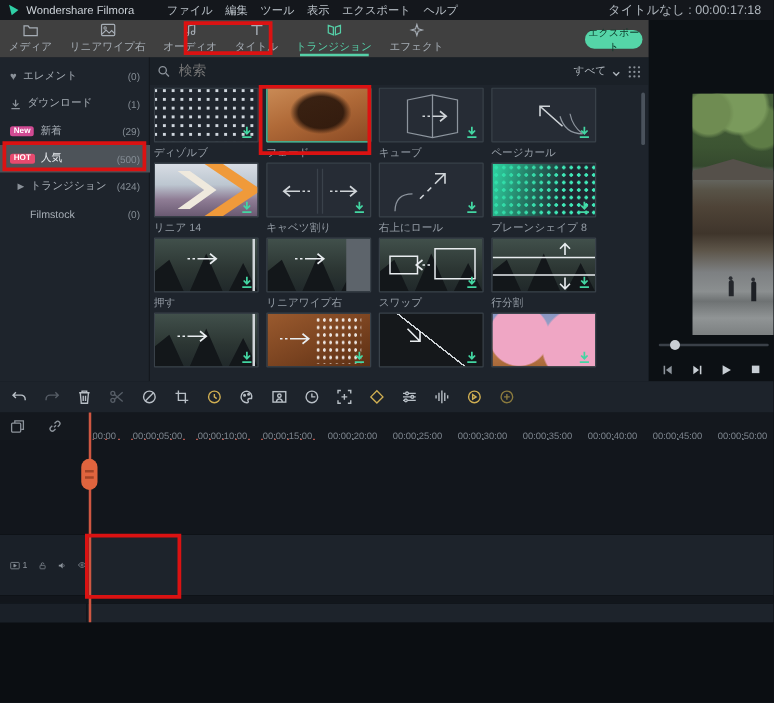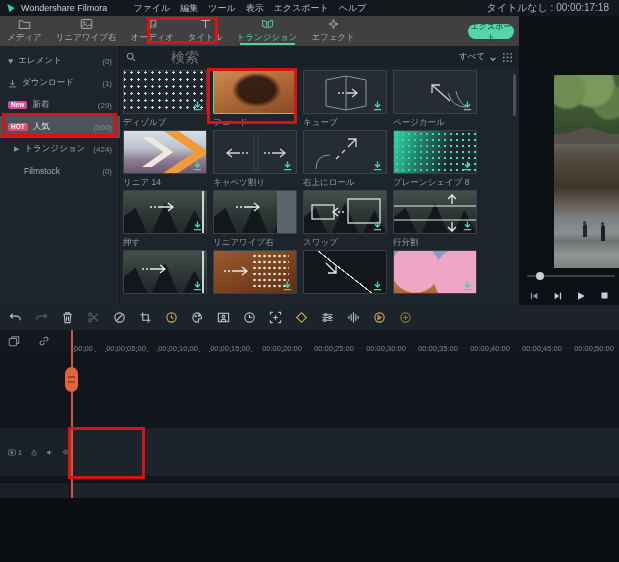--- a/index.html
+++ b/index.html
@@ -41,21 +41,21 @@
   .badge.new{background:#d14a93;}
   .badge.hot{background:#e84a6f;}
   .heart{color:#8a9199;font-size:9px;line-height:1;}
   .exp-caret{color:#8a9199;font-size:7px;}
 
   
   .library{position:absolute;left:120px;top:46px;width:399px;height:259px;background:#1e242c;overflow:hidden;}
   .searchrow{position:absolute;left:0;top:0;width:399px;height:22px;background:#1a2027;
              display:flex;align-items:center;padding:0 6px;gap:5px;}
   .searchrow input{background:transparent;border:none;outline:none;color:#9aa2ab;
-                   font-size:14px;font-family:inherit;width:250px;margin-left:28px;}
+                   font-size:11px;font-family:inherit;width:250px;}
   .filterbox{margin-left:auto;display:flex;align-items:flex-end;gap:4px;color:#aeb5bc;font-size:8.5px;}
   .grid{position:absolute;left:3px;top:24px;width:372px;height:235px;overflow:hidden;
         display:grid;grid-template-columns:repeat(4,84px);grid-auto-rows:60px;column-gap:6px;}
   .cell{position:relative;}
   .thumb{position:relative;width:84px;height:44px;background:#262c35;border:1px solid #394149;
          overflow:hidden;border-radius:1px;}
   .cell .lbl{margin-top:3px;font-size:8.5px;color:#969ea7;white-space:nowrap;overflow:hidden;}
   .dl{position:absolute;right:3px;bottom:2px;}
   .v-scroll{position:absolute;right:3px;top:28px;width:3px;height:42px;background:#4a525c;border-radius:2px;}
 

